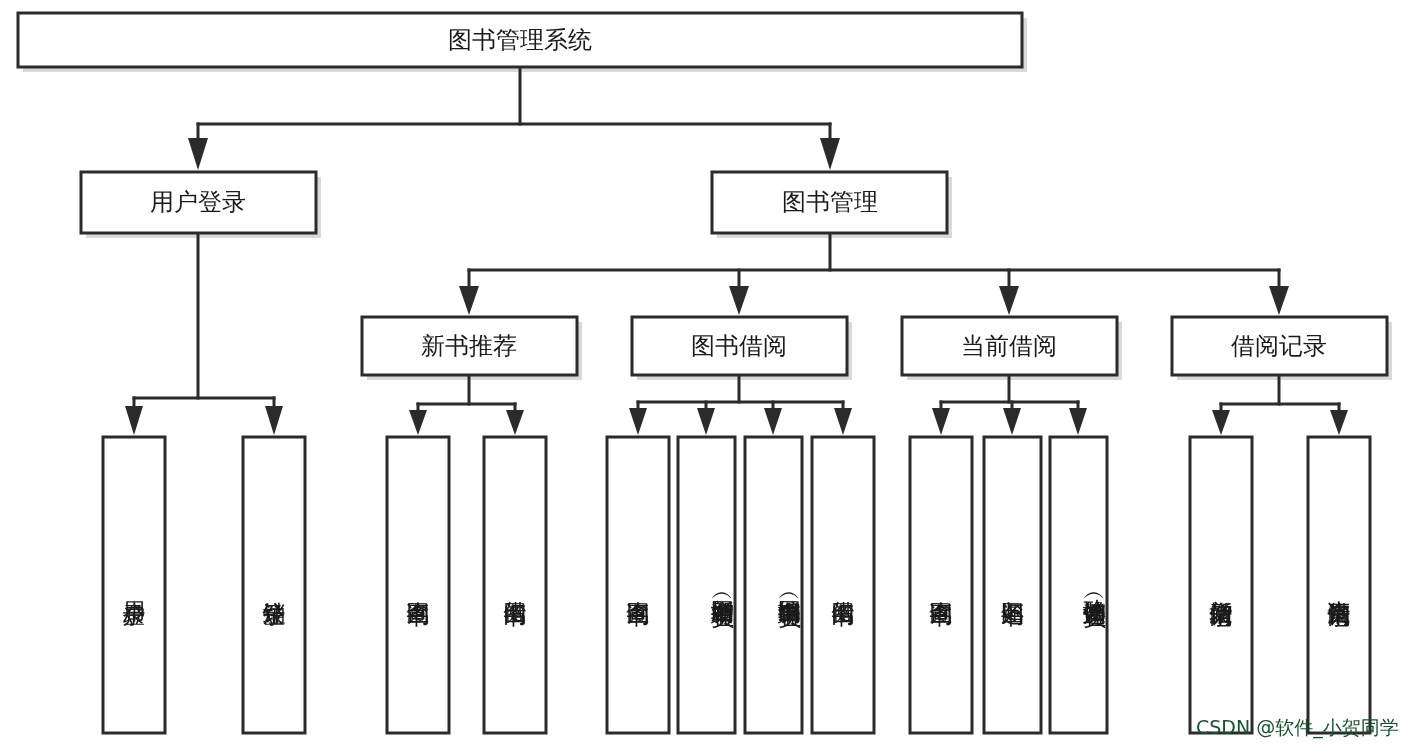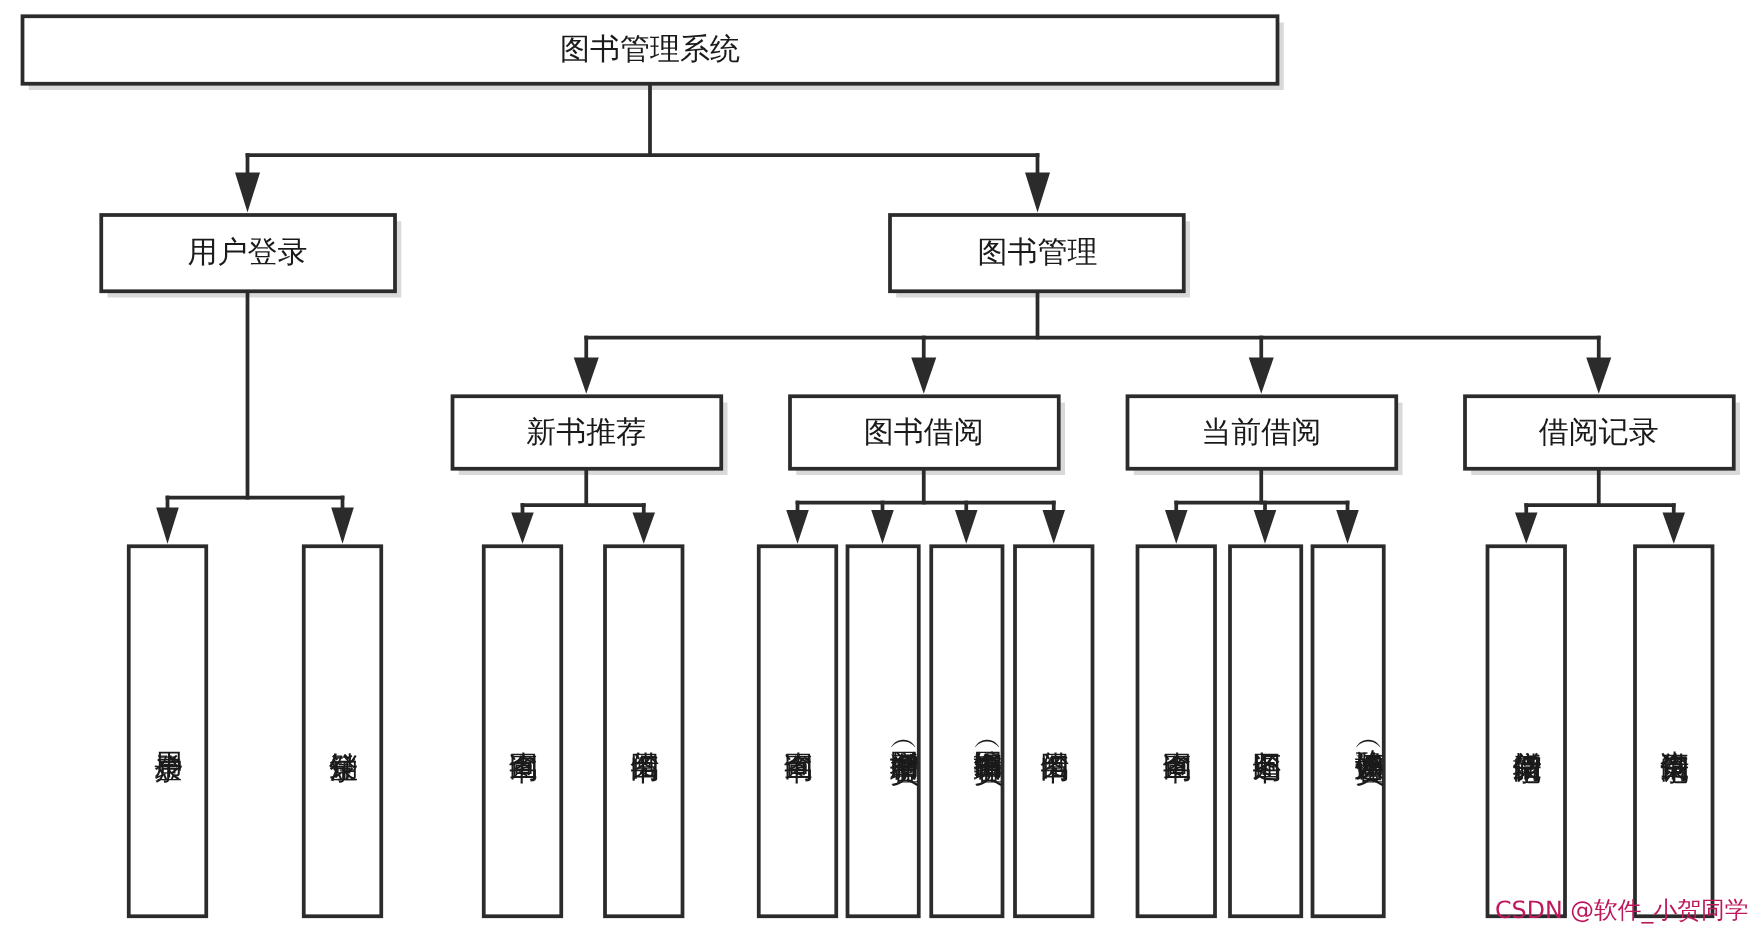--- a/index.html
+++ b/index.html
@@ -62,21 +62,21 @@
     align-items: center;
     justify-content: center;
     white-space: pre-wrap;
     text-align: center;
     user-select: none;
   }
   .watermark {
     position: absolute;
     font-family: "DejaVu Sans", "Liberation Sans", sans-serif;
     font-size: 19px;
-    color: #be185d;
+    color: #14532d;
     white-space: nowrap;
     user-select: none;
   }
 </style>
 </head>
 <body>
 
 <div id="diagram-root">
 
   <svg class="canvas" viewBox="0 0 1405 747">

